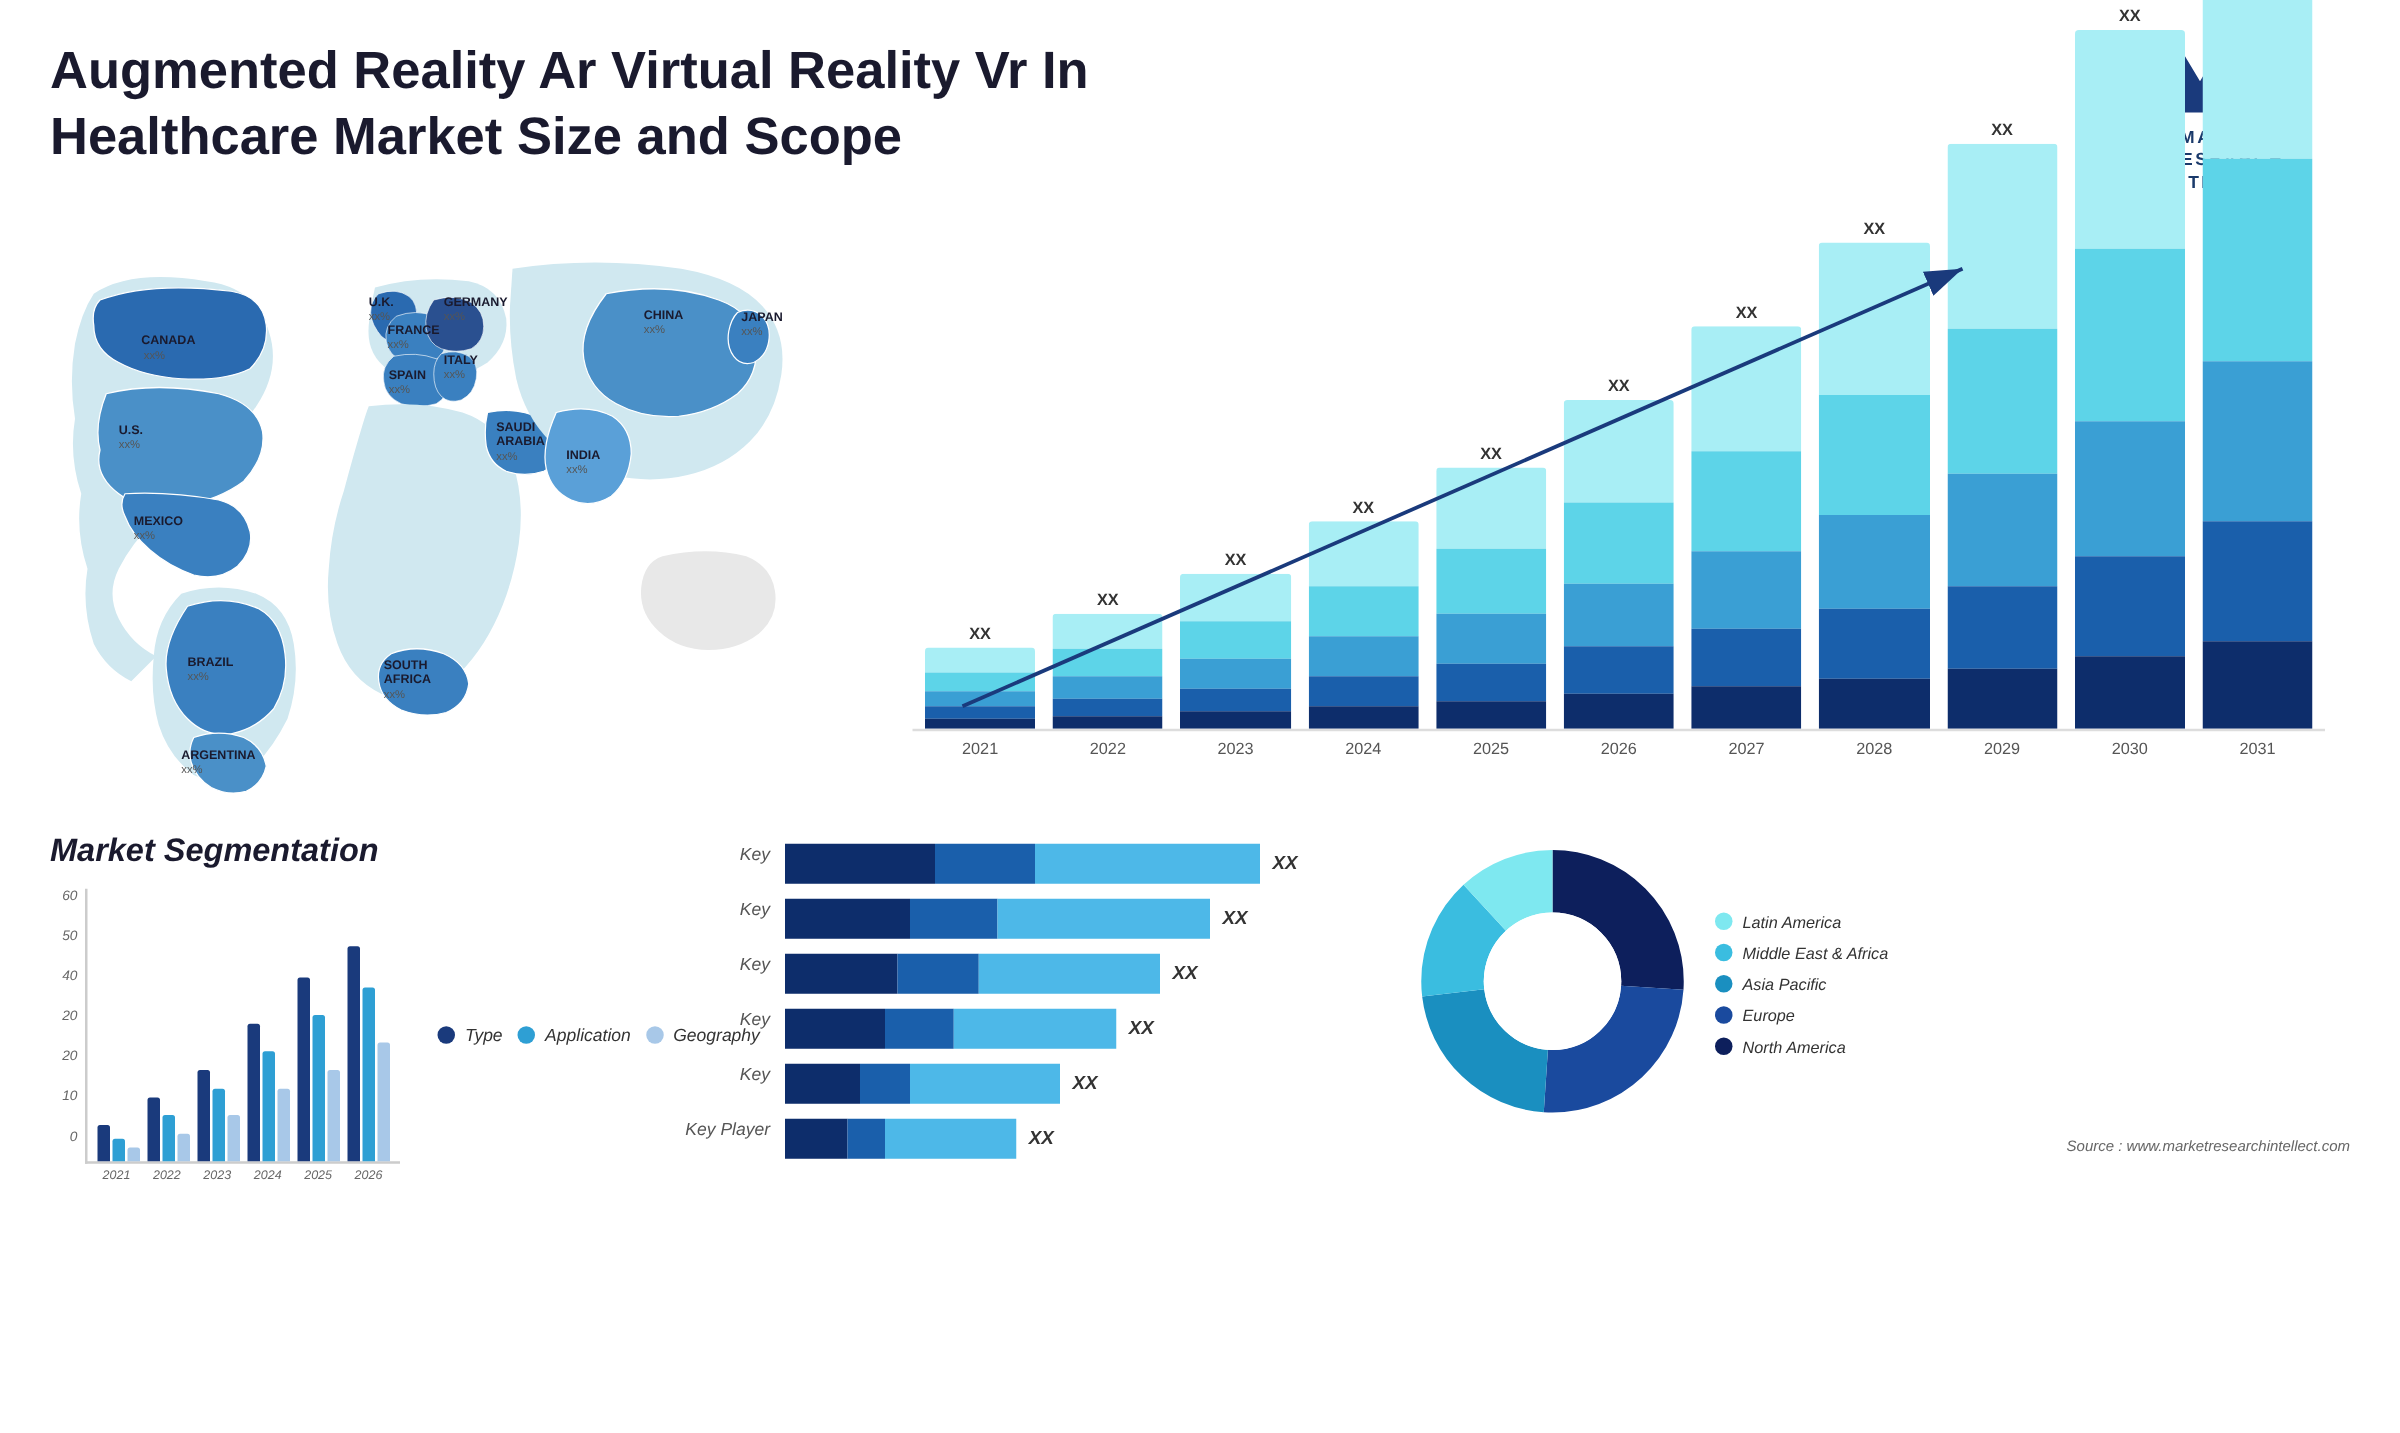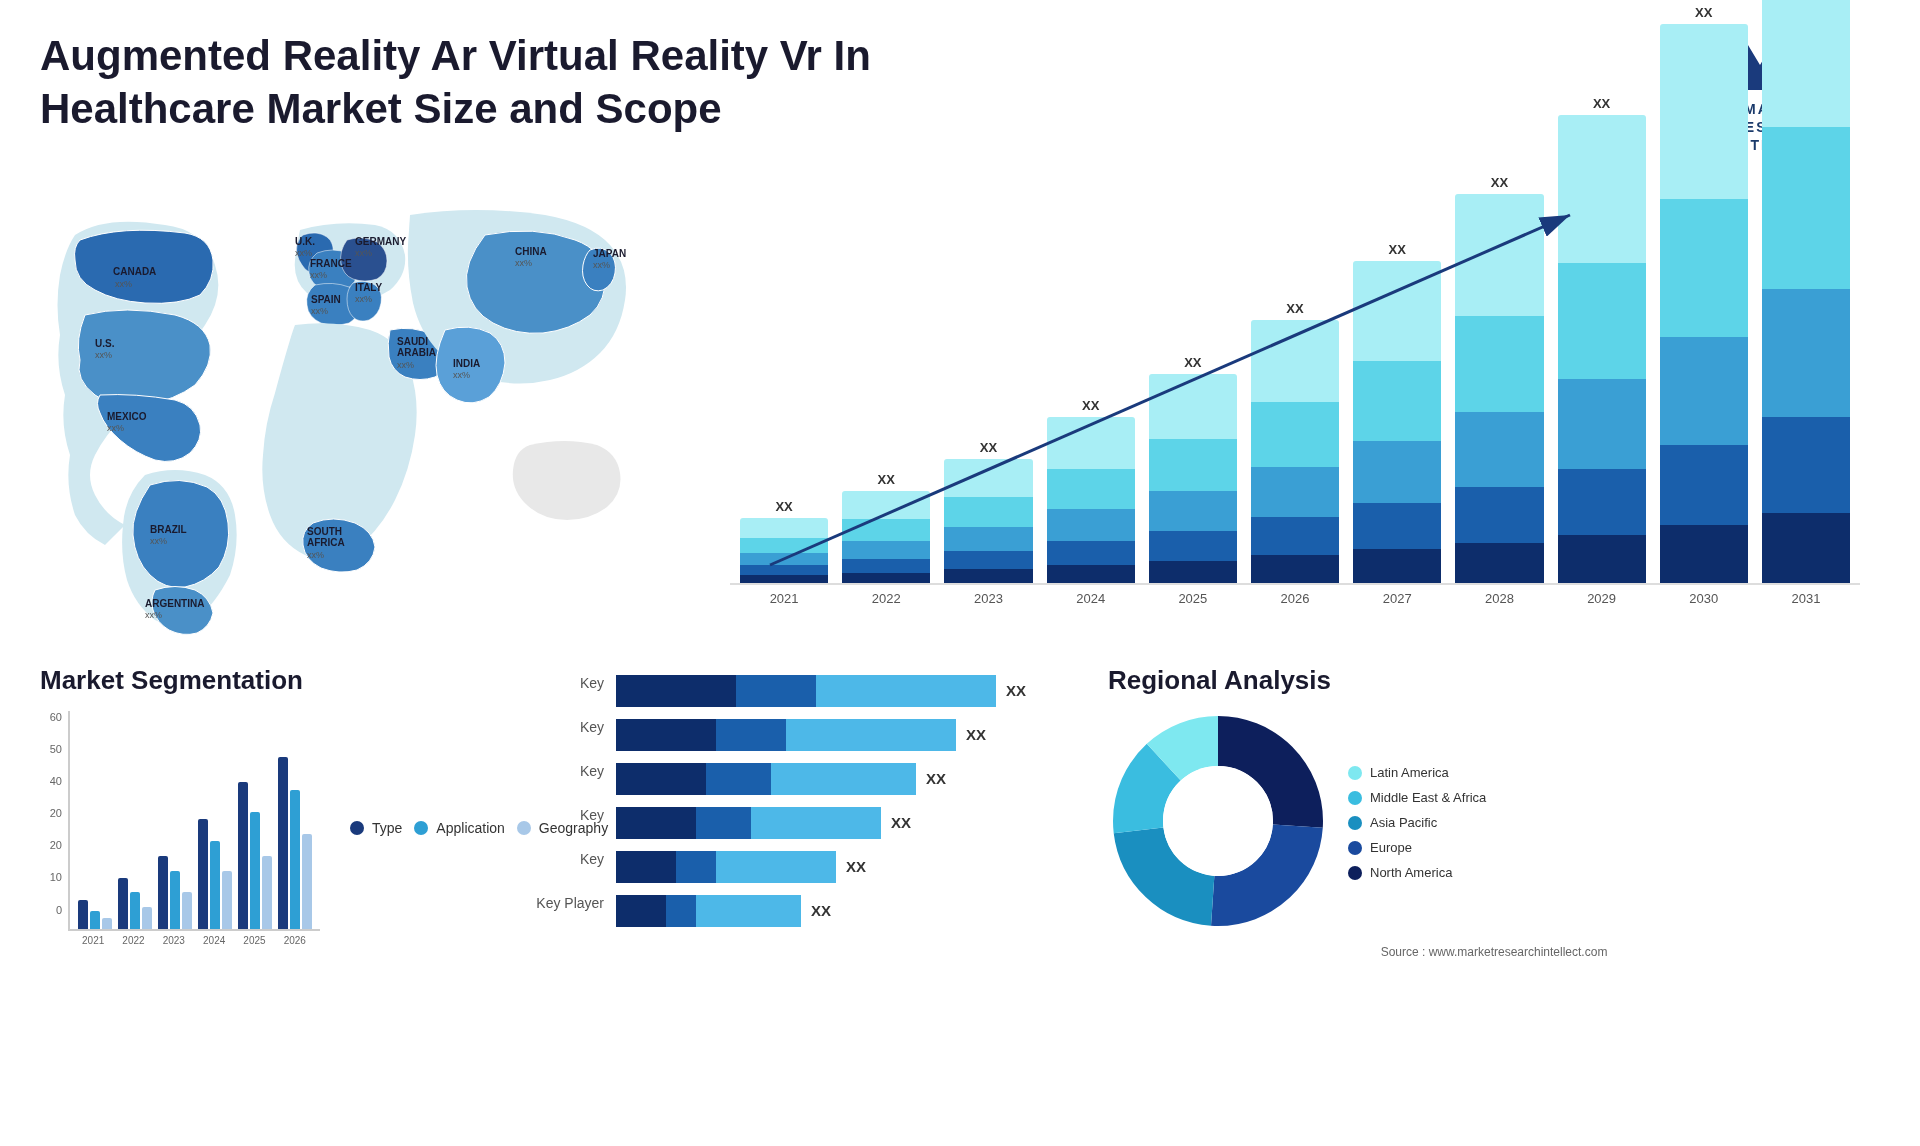--- a/index.html
+++ b/index.html
@@ -68,22 +68,23 @@
       grid-row: 1;
       padding: 20px 20px 10px 60px;
       position: relative;
     }
 
     
     .bottom-grid {
       grid-column: 1 / -1;
       display: grid;
       grid-template-columns: 480px 580px 1fr;
-      gap: 4px;
+      gap: 16px;
       padding-top: 20px;
+      font-style: italic;
     }
 
     
     .segmentation-section {
       position: relative;
     }
     .section-title {
       font-size: 26px;
       font-weight: 700;
       color: #1a1a2e;
@@ -590,21 +591,20 @@
               <div style="width:30px;height:32px;background:#1a5fab;"></div>
               <div style="width:105px;height:32px;background:#4db8e8;"></div>
             </div>
             <div class="player-xx">XX</div>
           </div>
         </div>
       </div>
     </div>
 
     <div class="regional-section">
-      <div class="section-title">Regional Analysis</div>
       <div class="regional-layout">
 
         <div style="flex-shrink:0;">
           <svg width="220" height="220" viewBox="0 0 220 220">
 
             <circle cx="110" cy="110" r="80" fill="none" stroke="#0d1f5c" stroke-width="50" stroke-dasharray="130.69 502.65" stroke-dashoffset="0" transform="rotate(-90 110 110)"></circle>
 
             <circle cx="110" cy="110" r="80" fill="none" stroke="#1a4a9e" stroke-width="50" stroke-dasharray="125.66 502.65" stroke-dashoffset="-130.69" transform="rotate(-90 110 110)"></circle>
 
             <circle cx="110" cy="110" r="80" fill="none" stroke="#1a8fc0" stroke-width="50" stroke-dasharray="110.58 502.65" stroke-dashoffset="-256.35" transform="rotate(-90 110 110)"></circle>
@@ -633,18 +633,18 @@
           <div class="regional-legend-item">
             <div class="regional-legend-dot" style="background:#1a4a9e;"></div>
             <span>Europe</span>
           </div>
           <div class="regional-legend-item">
             <div class="regional-legend-dot" style="background:#0d1f5c;"></div>
             <span>North America</span>
           </div>
         </div>
       </div>
-      <div style="margin-top:10px; font-size:12px; color:#666; text-align:center;">Source : www.marketresearchintellect.com</div>
+      <div style="margin-top:10px; font-size:12px; color:#666; text-align:right;">Source : www.marketresearchintellect.com</div>
     </div>
 
   </div>
 
 </div>
 
 </body></html>

